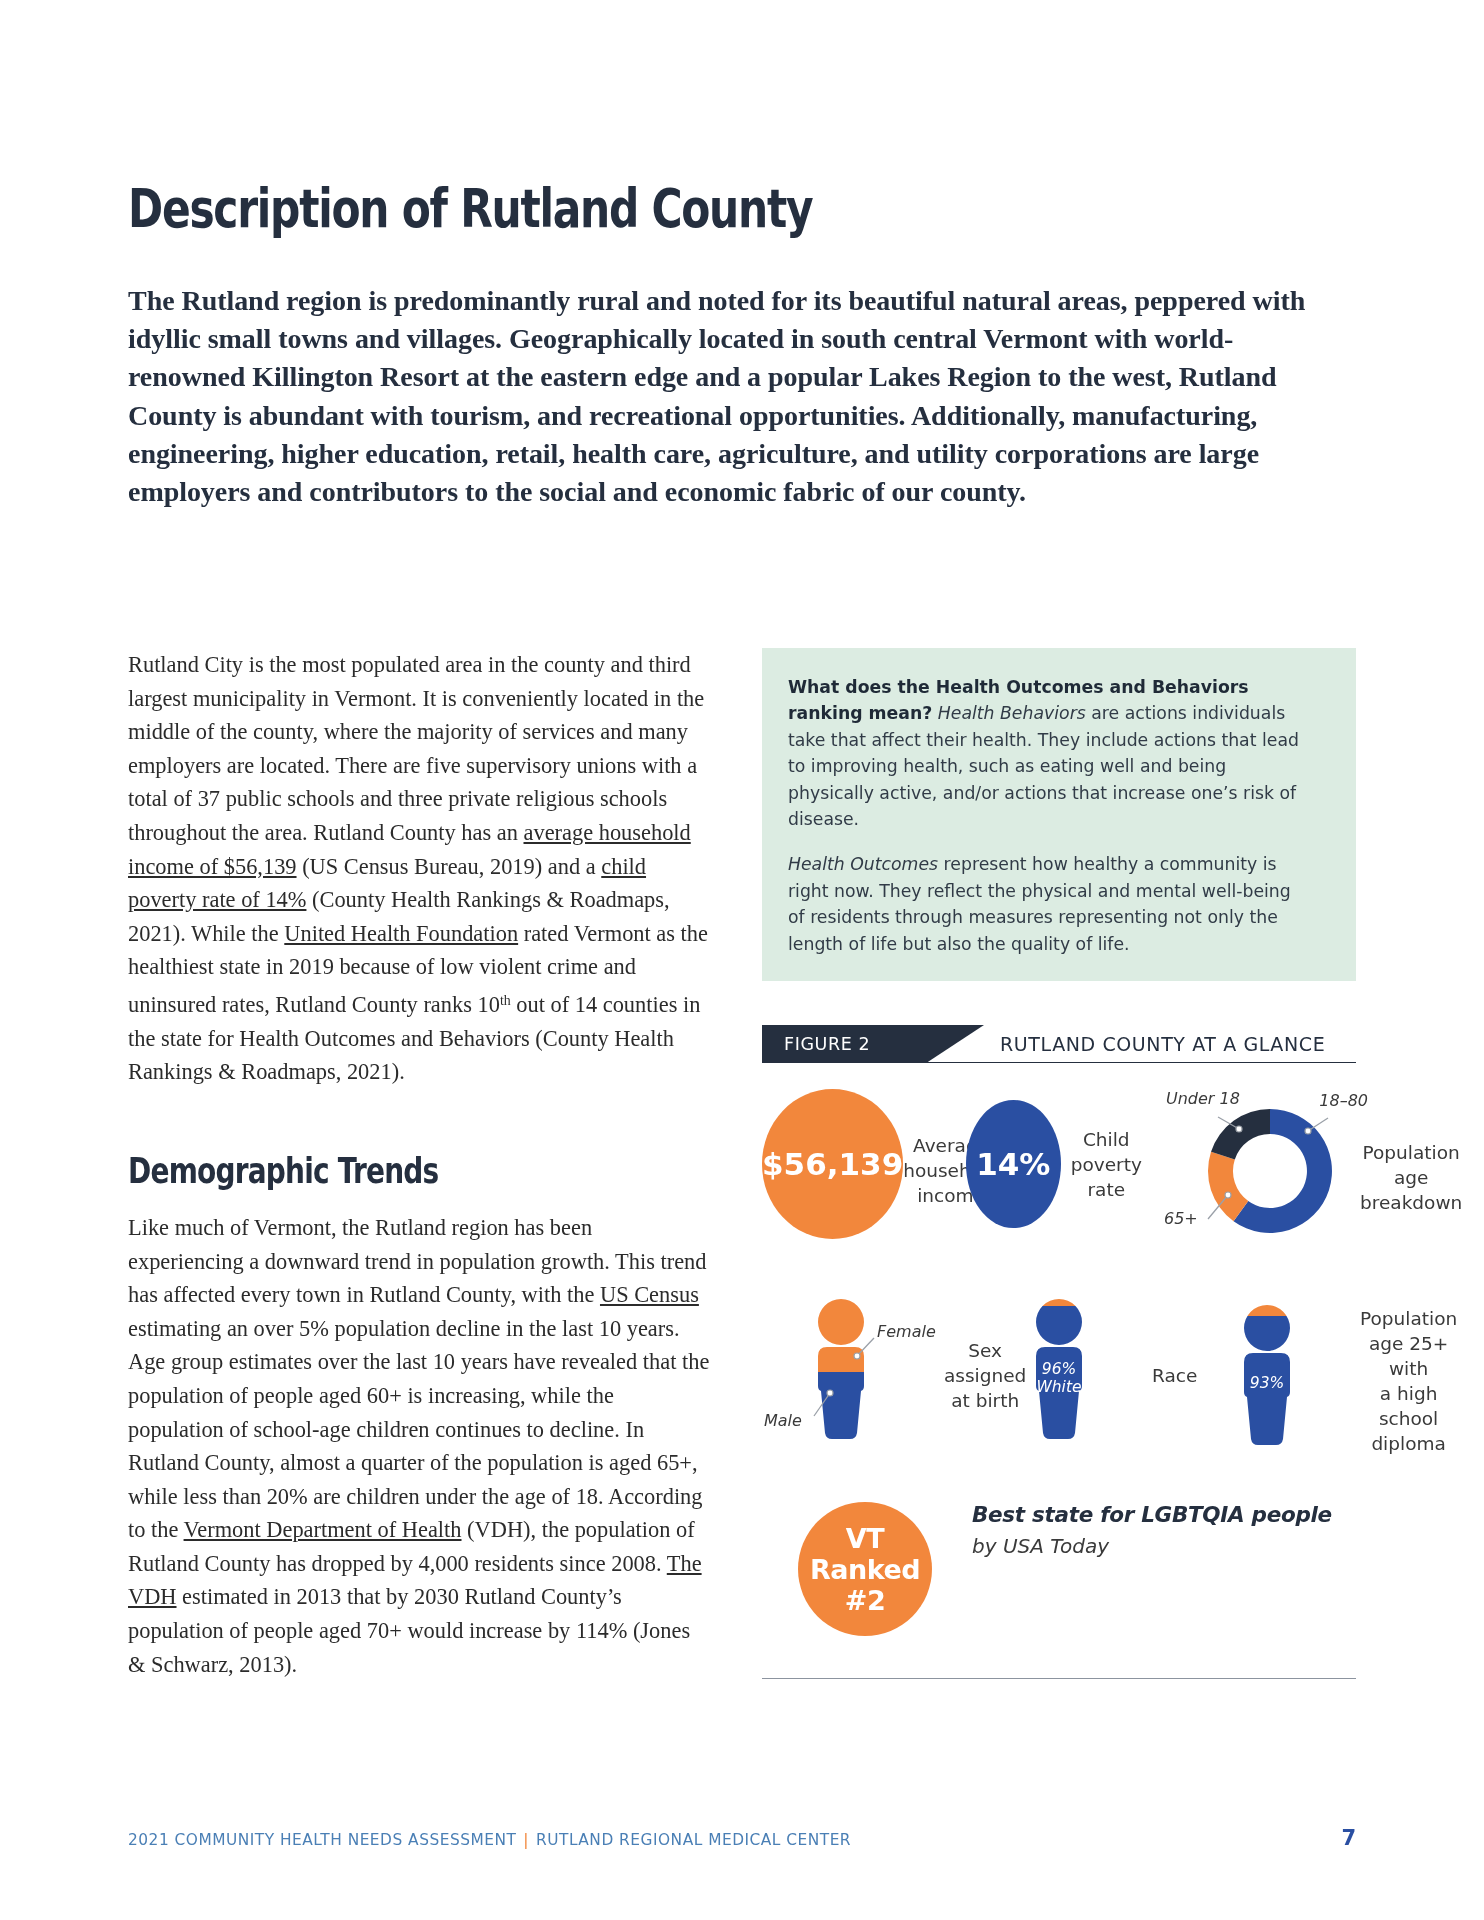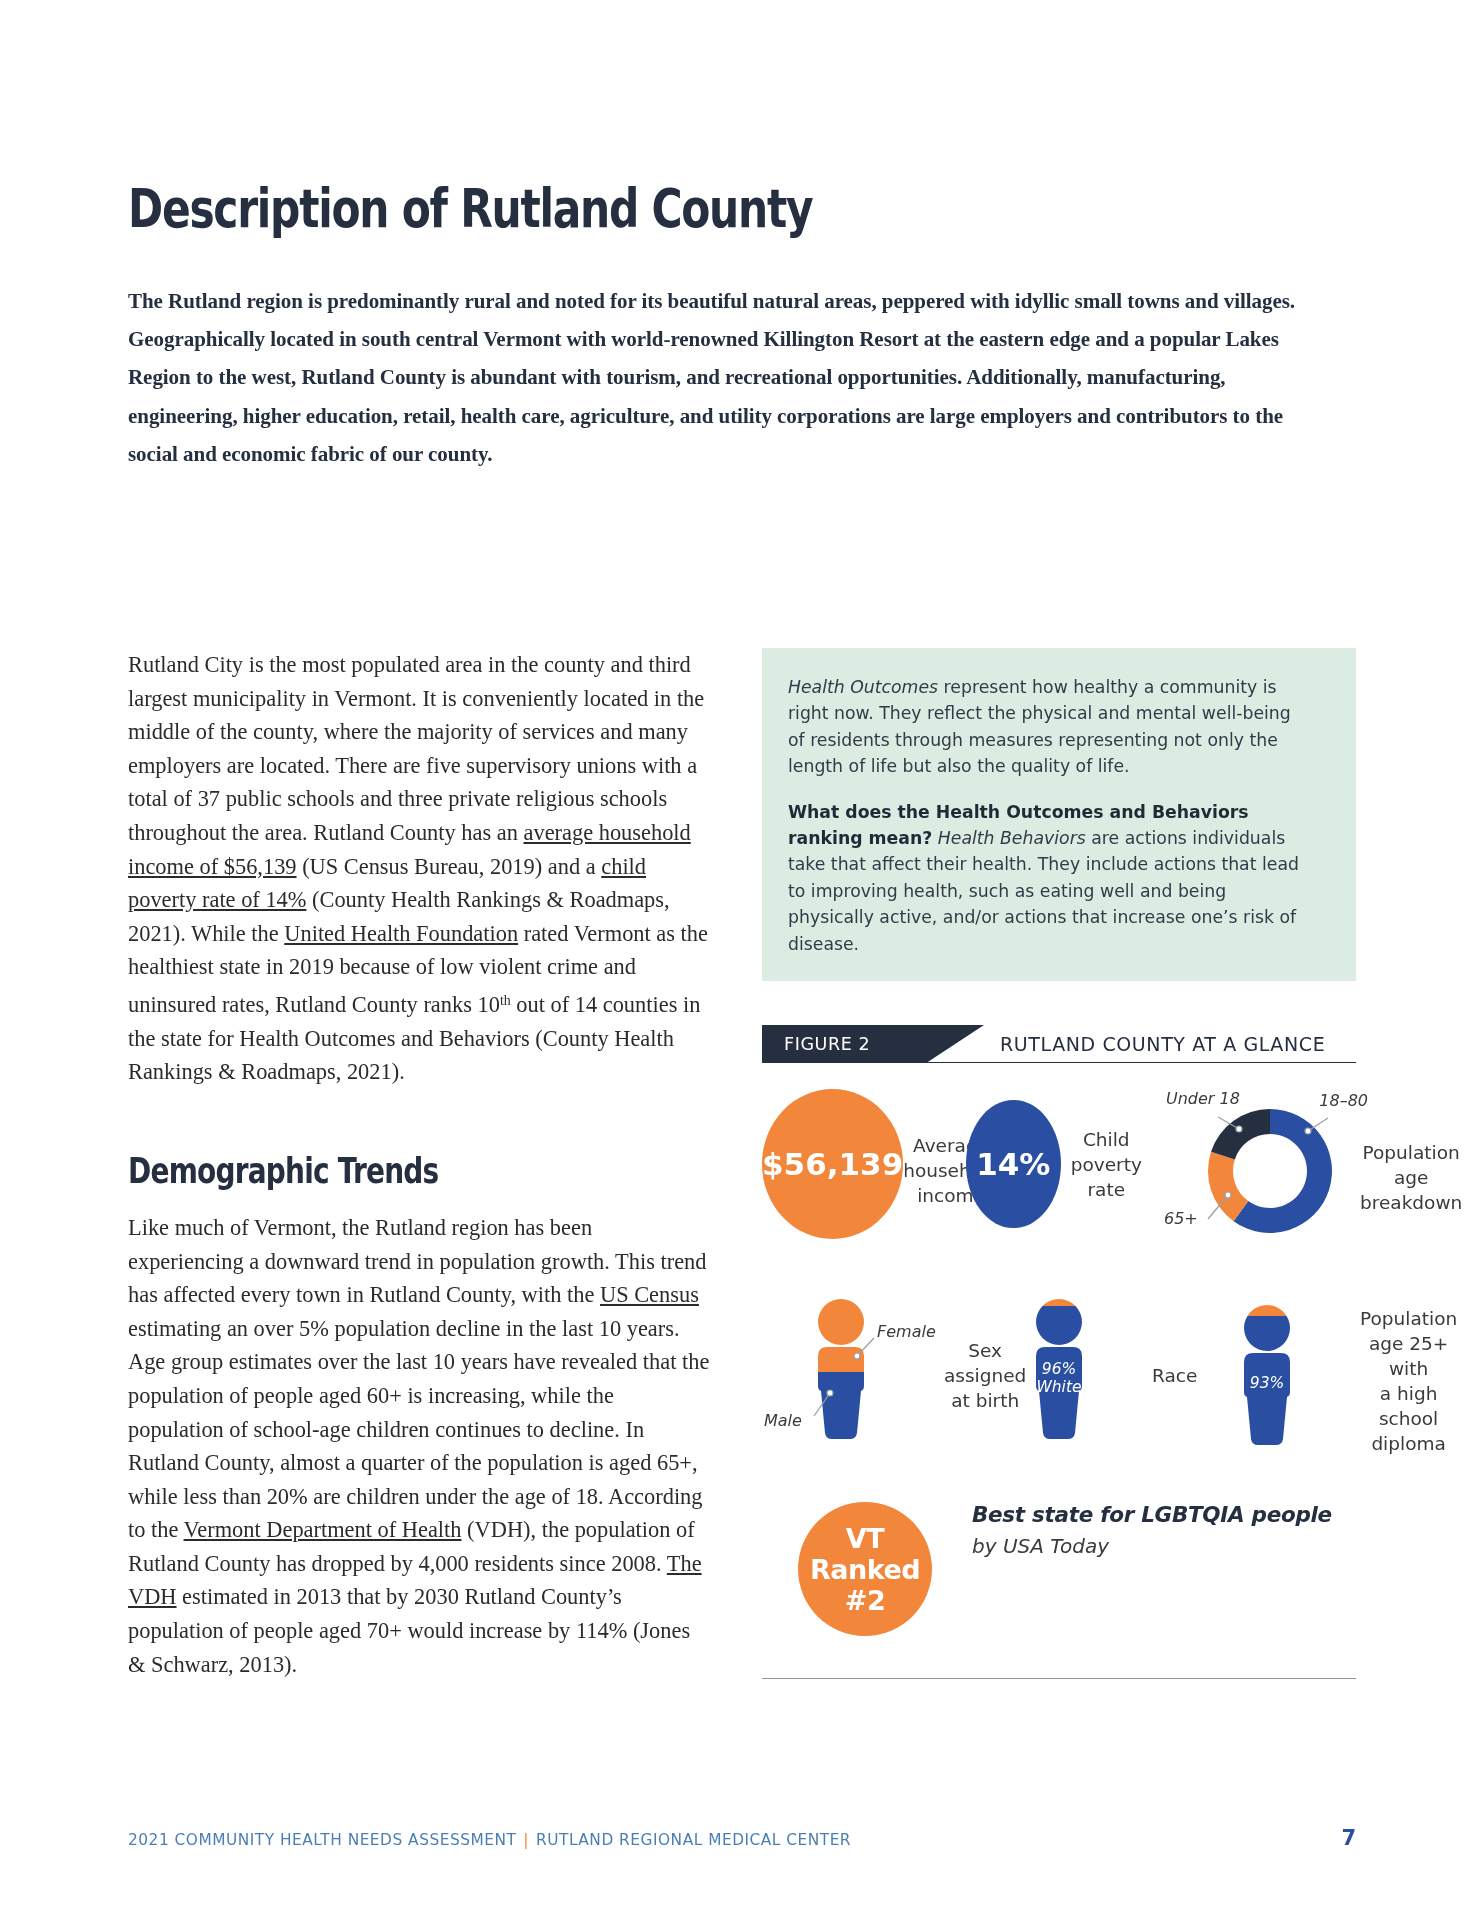--- a/index.html
+++ b/index.html
@@ -34,21 +34,21 @@
   }
 
   
   .lead {
     position: absolute;
     left: 128px;
     top: 282px;
     width: 1196px;
     font-family: "Liberation Serif", serif;
     font-weight: bold;
-    font-size: 21px;
+    font-size: 28px;
     line-height: 38.2px;
     color: #252f3f;
     letter-spacing: -0.05px;
   }
 
   
   .left-col {
     position: absolute;
     left: 128px;
     top: 648px;
@@ -273,24 +273,24 @@
 
     <h2 class="subhead">Demographic Trends</h2>
 
     <p class="body-p"><span>Like much of Vermont, the Rutland region has been experiencing a downward trend in population growth. This trend has affected every town in Rutland County, with the </span><u>US Census</u><span> estimating an over 5% population decline in the last 10 years. Age group estimates over the last 10 years have revealed that the population of people aged 60+ is increasing, while the population of school-age children continues to decline. In Rutland County, almost a quarter of the population is aged 65+, while less than 20% are children under the age of 18. According to the </span><u>Vermont Department of Health</u><span> (VDH), the population of Rutland County has dropped by 4,000 residents since 2008. </span><u>The VDH</u><span> estimated in 2013 that by 2030 Rutland County’s population of people aged 70+ would increase by 114% (Jones &amp; Schwarz, 2013).</span></p>
   </div>
 
   <div class="right-col">
 
     <div class="callout">
       <p>
-          <span class="ct"><i>Health Outcomes</i><span> represent how healthy a community is right now. They reflect the physical and mental well-being of residents through measures representing not only the length of life but also the quality of life.</span></span>
+          <span class="ct"><b>What does the Health Outcomes and Behaviors ranking mean?</b><i> Health Behaviors</i><span> are actions individuals take that affect their health. They include actions that lead to improving health, such as eating well and being physically active, and/or actions that increase one’s risk of disease.</span></span>
         </p>
       <p>
-          <span class="ct"><b>What does the Health Outcomes and Behaviors ranking mean?</b><i> Health Behaviors</i><span> are actions individuals take that affect their health. They include actions that lead to improving health, such as eating well and being physically active, and/or actions that increase one’s risk of disease.</span></span>
+          <span class="ct"><i>Health Outcomes</i><span> represent how healthy a community is right now. They reflect the physical and mental well-being of residents through measures representing not only the length of life but also the quality of life.</span></span>
         </p>
     </div>
 
     <div class="fig-head">
       <div class="fig-tag"></div>
       <div class="fig-tag-label">FIGURE 2</div>
       <div class="fig-title">RUTLAND COUNTY AT A GLANCE</div>
     </div>
 
     <div class="info-row">

